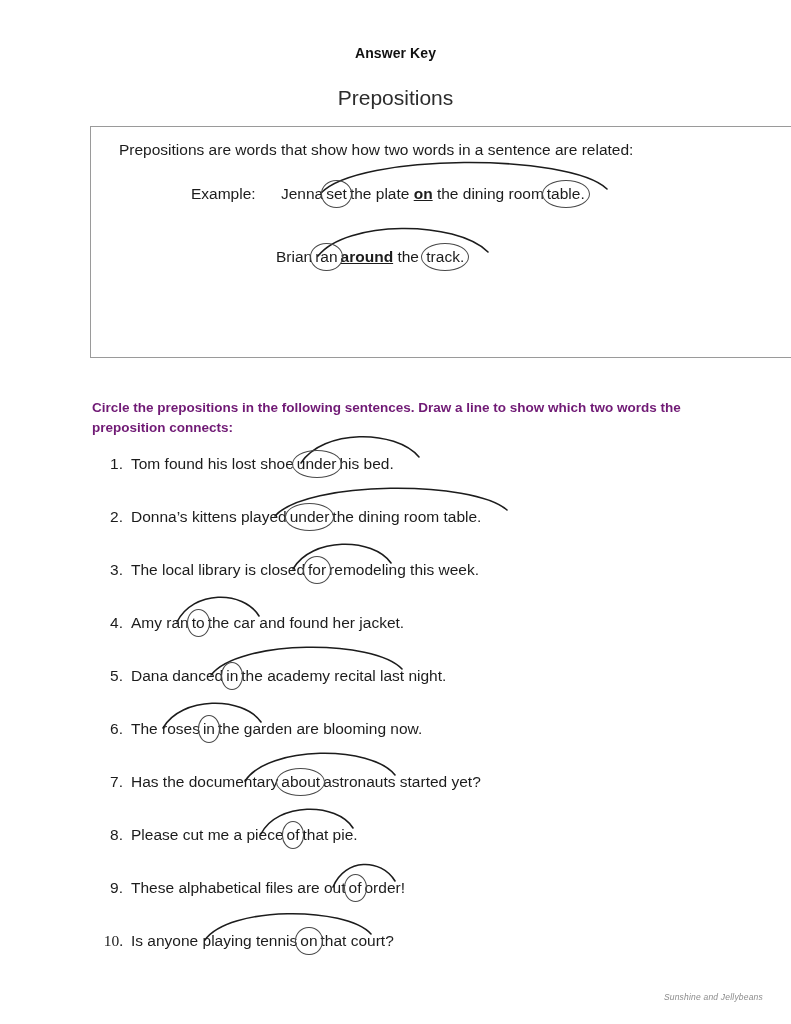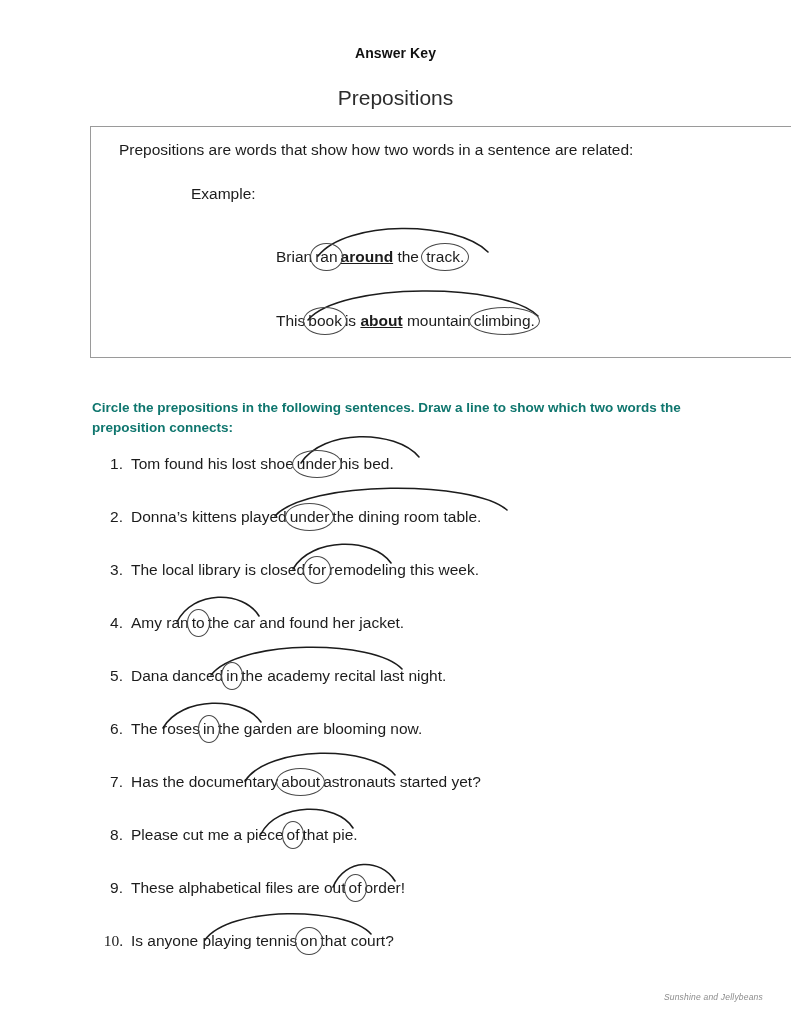--- a/index.html
+++ b/index.html
@@ -84,21 +84,21 @@
 
   
   .instructions {
     position: absolute;
     left: 92px;
     top: 398px;
     width: 620px;
     font-size: 13.5px;
     font-weight: bold;
     line-height: 1.45;
-    color: #0f766e;
+    color: #701a75;
   }
 
   
   .qlist {
     position: absolute;
     left: 0;
     top: 0;
     width: 791px;
   }
   .qrow {
@@ -171,34 +171,34 @@
 
 <div class="page">
 
   <div class="answer-key">Answer Key</div>
   <div class="worksheet-title">Prepositions</div>
 
   <div class="def-box">
     <div class="def-text">Prepositions are words that show how two words in a sentence are related:</div>
     <div class="example-label">Example:</div>
 
+    <div class="ex-line ex1">
+      <span class="sent"><span>Jenna</span><span class="circled"><span class="oval"></span><span>set</span></span><span>the plate </span><span class="bold-u">on</span><span> the dining room</span><span class="circled"><span class="oval"></span><span>table.</span></span></span>
+      <svg class="arc-svg" width="320" height="42" style="left:38px; top:-30px;">
+        <path class="arc-path" d="M 2 38 C 40 -2, 250 -2, 288 34"></path>
+      </svg>
+    </div>
 
     <div class="ex-line ex2">
       <span class="sent"><span>Brian</span><span class="circled"><span class="oval"></span><span>ran</span></span><span></span><span class="bold-u">around</span><span> the </span><span class="circled"><span class="oval"></span><span>track.</span></span></span>
       <svg class="arc-svg" width="190" height="38" style="left:40px; top:-26px;">
         <path class="arc-path" d="M 2 34 C 30 -2, 140 -2, 172 30"></path>
       </svg>
     </div>
 
-    <div class="ex-line ex3">
-      <span class="sent"><span>This</span><span class="circled"><span class="oval"></span><span>book</span></span><span>is </span><span class="bold-u">about</span><span> mountain</span><span class="circled"><span class="oval"></span><span>climbing.</span></span></span>
-      <svg class="arc-svg" width="250" height="40" style="left:30px; top:-28px;">
-        <path class="arc-path" d="M 2 36 C 34 -2, 198 -2, 232 32"></path>
-      </svg>
-    </div>
   </div>
 
   <div class="instructions">Circle the prepositions in the following sentences.  Draw a line to show which two words the preposition connects:</div>
 
   <div class="qlist">
 
     <div class="qrow" style="top:455px;">
       <span class="qnum">1.</span><span class="sent"><span>Tom found his lost shoe</span><span class="circled"><span class="oval"></span><span>under</span></span><span>his bed.</span><svg class="arc-svg" width="130" height="36" style="left:168px; top:-24px;">
             <path class="arc-path" d="M 2 32 C 24 -2, 96 -2, 120 26"></path>
           </svg></span>

